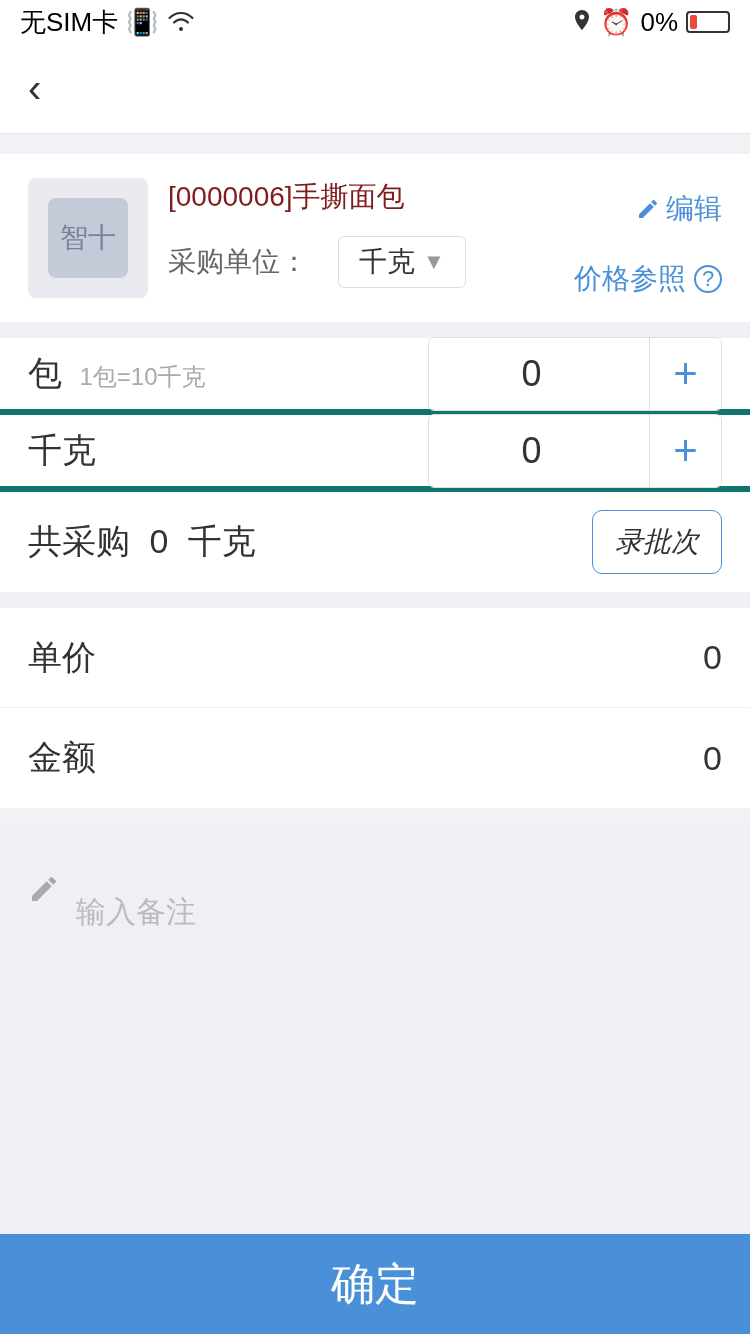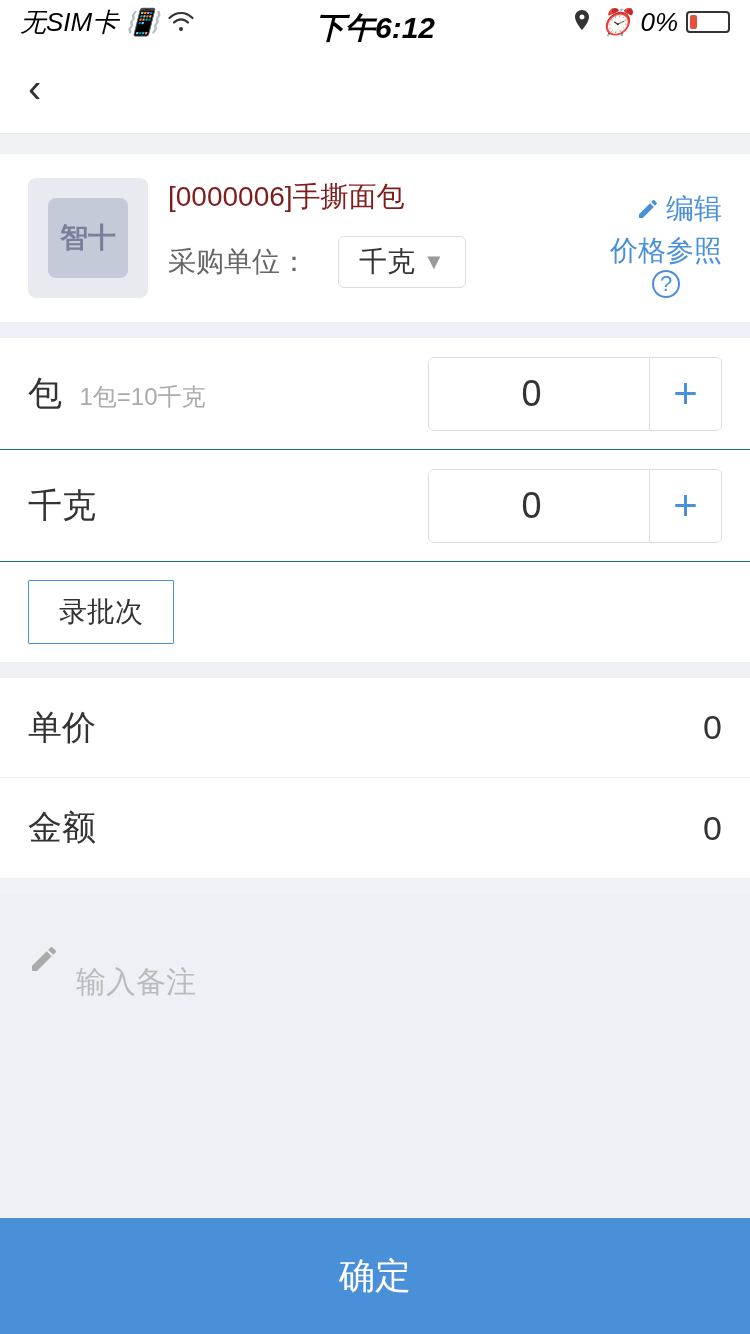--- a/index.html
+++ b/index.html
@@ -16,21 +16,20 @@
     .status-bar {
       width: 750px;
       height: 44px;
       background: #fff;
       display: flex;
       align-items: center;
       justify-content: space-between;
       padding: 0 20px;
       font-size: 28px;
       font-weight: 500;
-      font-style: italic;
     }
     .status-left {
       display: flex;
       align-items: center;
       gap: 8px;
       font-size: 26px;
     }
     .status-center {
       font-size: 30px;
       font-weight: 600;
@@ -109,21 +108,21 @@
     .product-logo {
       width: 80px;
       height: 80px;
       background: #c5cad8;
       border-radius: 8px;
       display: flex;
       align-items: center;
       justify-content: center;
       color: #7a8099;
       font-size: 28px;
-      font-weight: bold;
+      font-weight: normal;
     }
     .product-info {
       flex: 1;
     }
     .product-name {
       font-size: 28px;
       color: #7f1d1d;
       font-weight: 500;
       margin-bottom: 20px;
     }
@@ -163,39 +162,39 @@
       gap: 6px;
     }
     .price-ref {
       position: absolute;
       right: 28px;
       bottom: 24px;
       color: #4a90d9;
       font-size: 28px;
       display: flex;
       align-items: center;
-      flex-direction: column;
+      gap: 8px;
     }
 
     
     .separator {
       height: 16px;
       background: #eef0f5;
     }
 
     
     .input-section {
       background: #fff;
     }
     .input-row {
       display: flex;
       align-items: center;
       padding: 0 28px;
-      height: 112px;
-      border-bottom: 1px solid #0f766e;
+      height: 77px;
+      border-bottom: 6px solid #0f766e;
     }
     .input-row-label {
       font-size: 34px;
       color: #333;
       flex: 1;
     }
     .input-sub-label {
       font-size: 24px;
       color: #aaa;
       margin-left: 8px;
@@ -238,26 +237,27 @@
       padding: 0 28px;
       height: 100px;
       background: #fff;
     }
     .summary-text {
       font-size: 34px;
       color: #333;
     }
     .batch-btn {
       border: 1px solid #4a90d9;
-      border-radius: 1px;
-      padding: 12px 30px;
+      border-radius: 10px;
+      padding: 12px 22px;
       font-size: 28px;
       color: #333;
       background: #fff;
       cursor: pointer;
+      font-style: italic;
     }
 
     
     .price-section {
       background: #fff;
       margin-top: 0;
     }
     .price-row {
       display: flex;
       align-items: center;
@@ -302,27 +302,27 @@
     
     .empty-space {
       background: #eef0f5;
       flex: 1;
       min-height: 260px;
     }
 
     
     .confirm-btn {
       width: 750px;
-      height: 116px;
+      height: 100px;
       background: #4a90d9;
       display: flex;
       align-items: center;
       justify-content: center;
       color: #fff;
-      font-size: 36px;
+      font-size: 44px;
       font-weight: 500;
       cursor: pointer;
       position: fixed;
       bottom: 0;
       left: 0;
     }
   </style>
 </head>
 <body>
 
@@ -331,21 +331,20 @@
     <span>无SIM卡</span>
     <span>📳</span>
     <span>
       <svg width="28" height="22" viewBox="0 0 28 22" fill="none">
         <path d="M14 18a2 2 0 1 1 0 4 2 2 0 0 1 0-4z" fill="#333"></path>
         <path d="M7 13.5C9 11.5 11.4 10.3 14 10.3s5 1.2 7 3.2" stroke="#333" stroke-width="2.2" fill="none" stroke-linecap="round"></path>
         <path d="M2.5 9C5.8 5.7 9.7 4 14 4s8.2 1.7 11.5 5" stroke="#333" stroke-width="2.2" fill="none" stroke-linecap="round"></path>
       </svg>
     </span>
   </div>
-  <div class="status-center">下午6:12</div>
   <div class="status-right">
     <span>
       <svg width="20" height="22" viewBox="0 0 20 22" fill="#333">
           <path d="M10 1C6.13 1 3 4.13 3 8c0 5.25 7 13 7 13s7-7.75 7-13c0-3.87-3.13-7-7-7zm0 9.5c-1.38 0-2.5-1.12-2.5-2.5S8.62 5.5 10 5.5s2.5 1.12 2.5 2.5S11.38 10.5 10 10.5z"></path>
         </svg>
     </span>
     <span>⏰</span>
     <span>0%</span>
     <span>
       <span class="battery-body">
@@ -409,20 +408,25 @@
     <div class="input-field-wrap">
       <input class="input-field" type="number" value="0" style="">
       <div class="input-plus">
         <span>+</span>
       </div>
     </div>
   </div>
 </div>
 
 <div class="summary-row">
+  <span class="summary-text">
+    <span>共采购</span>
+    <span style="margin: 0 10px;">0</span>
+    <span>千克</span>
+  </span>
   <div class="batch-btn">录批次</div>
 </div>
 
 <div class="separator"></div>
 
 <div class="price-section">
   <div class="price-row">
     <span class="price-label">单价</span>
     <span class="price-value">0</span>
   </div>

